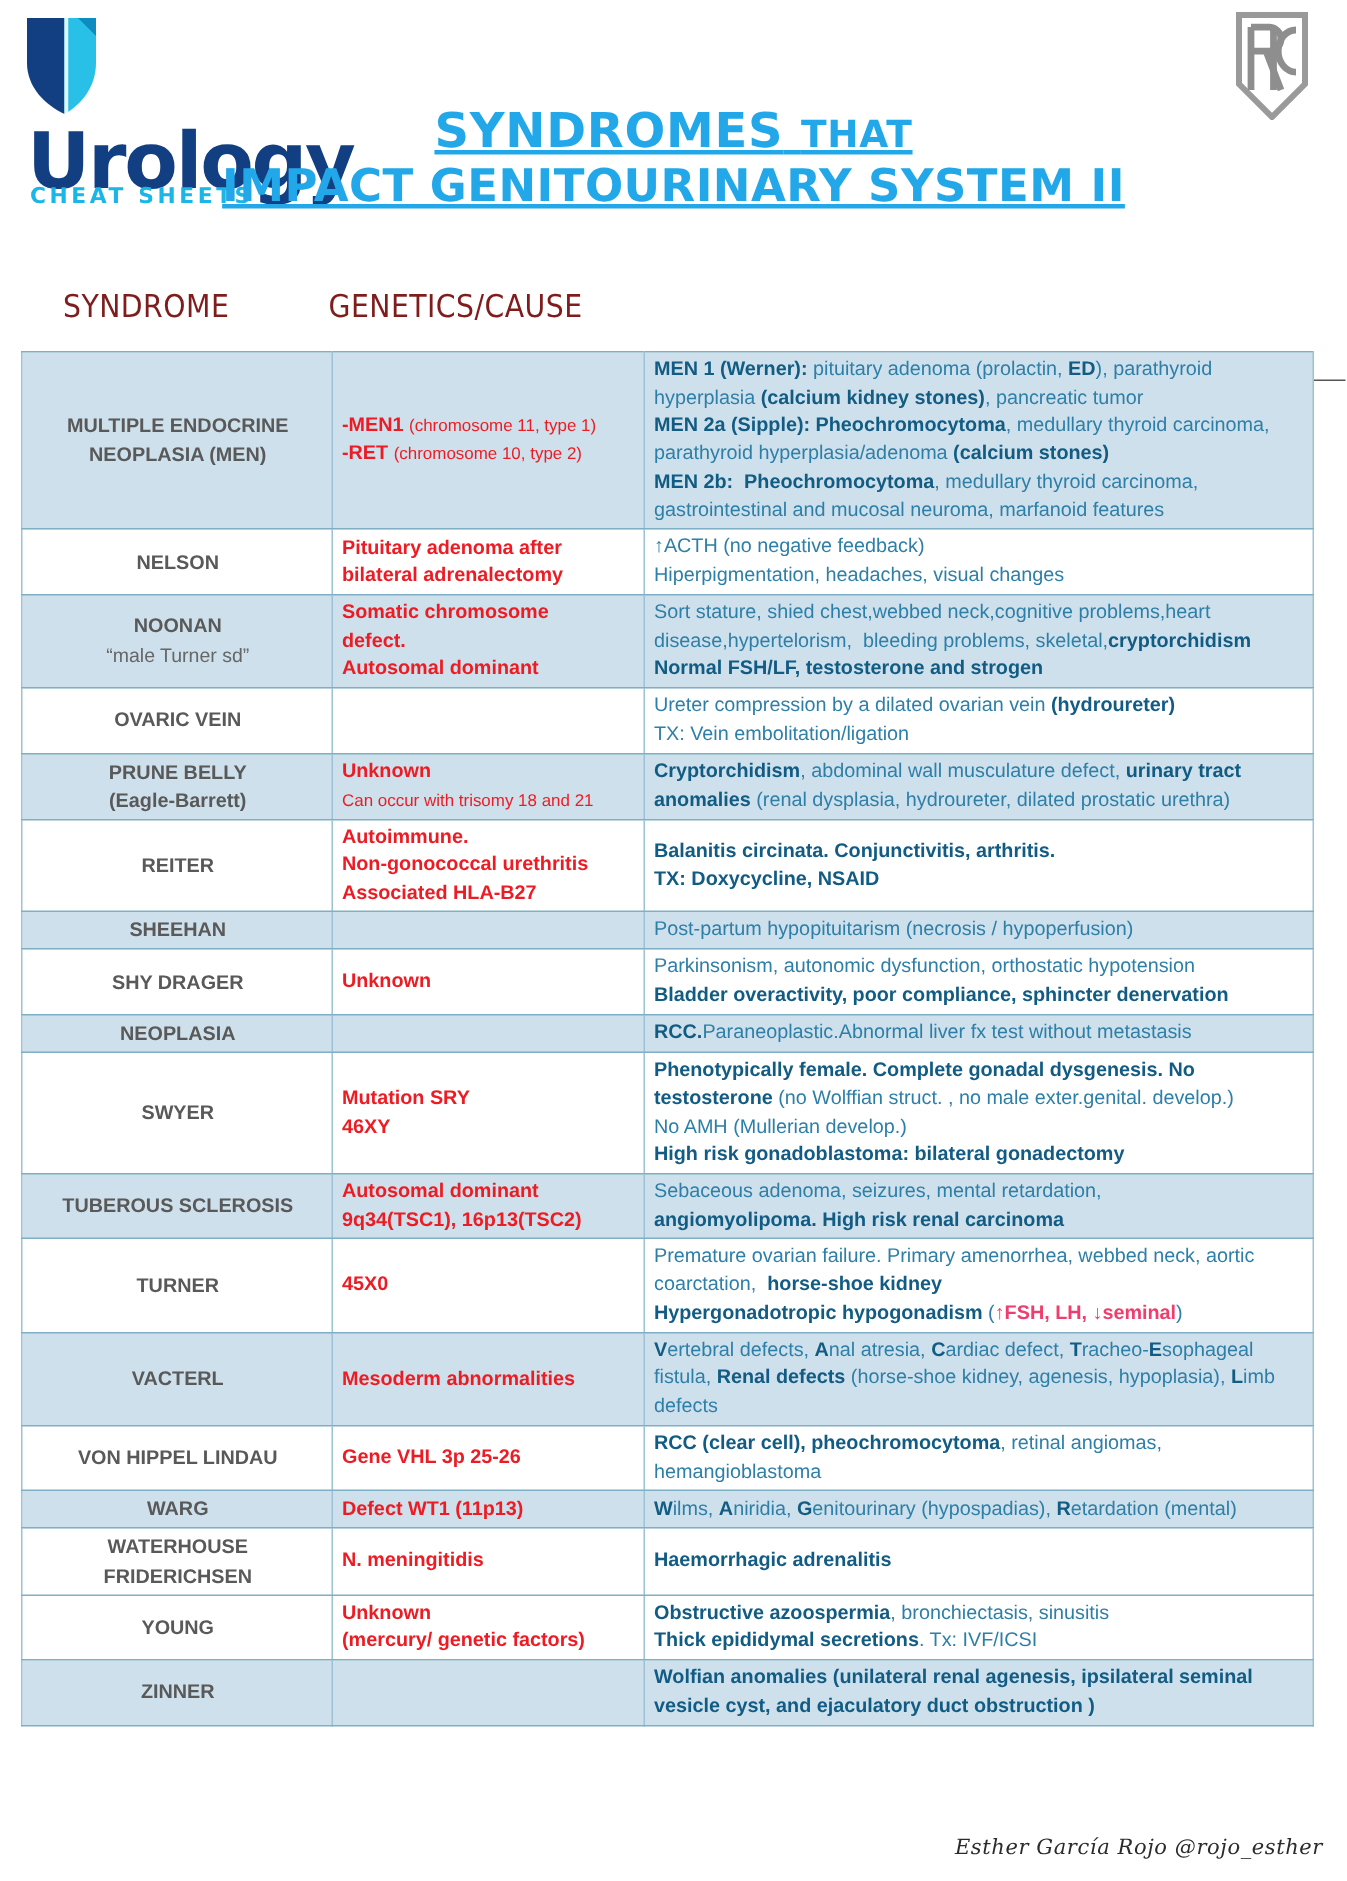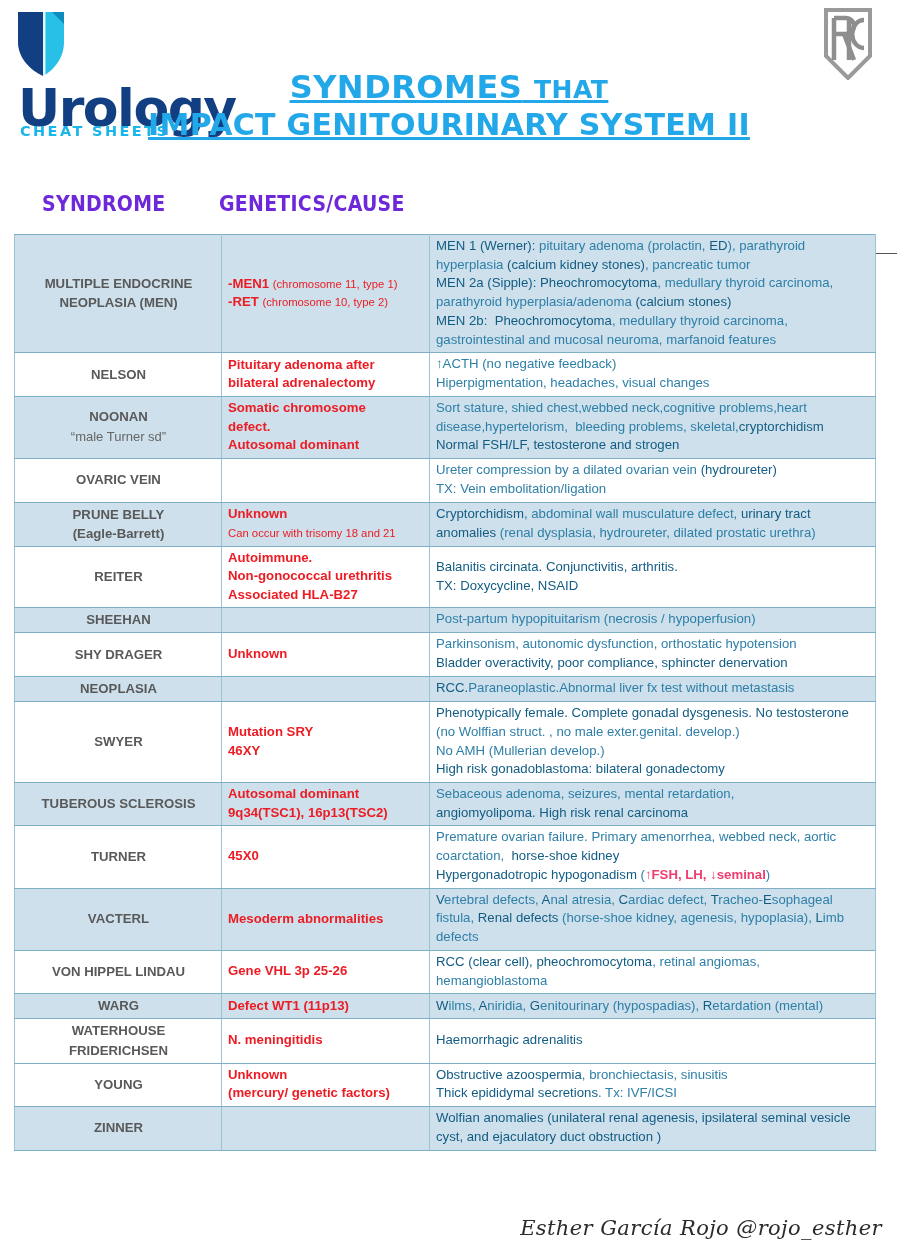--- a/index.html
+++ b/index.html
@@ -76,23 +76,23 @@
   .title-line2 { font-size: 30px; letter-spacing: 0.3px; line-height: 1.22; text-align: center; }
   .t-small { font-size: 25px; }
 
   
   .col-headers {
     position: absolute;
     left: 14px;
     top: 192px;
     width: 870px;
     height: 40px;
-    color: #6d28d9;
+    color: #7f1d1d;
     font-family: "DejaVu Sans Condensed", "Liberation Sans", sans-serif;
-    font-weight: bold;
+    font-weight: normal;
     font-size: 21px;
     letter-spacing: 0.3px;
   }
   .ch-syndrome { position: absolute; left: 28px; top: 0; }
   .ch-genetics { position: absolute; left: 205px; top: 0; }
   .ch-manifest { position: absolute; left: 520px; top: 0; }
 
   
   .tbl {
     position: absolute;
@@ -141,41 +141,41 @@
     font-size: 11.3px;
     text-align: right;
   }
   .c-man {
     color: #2E7FA8;
     font-size: 13.2px;
     line-height: 1.42;
     text-align: left;
     border-right: 1.6px solid #7FAFC4;
   }
-  .c-man b { color: #125C84; font-weight: normal; }
+  .c-man b { color: #125C84; font-weight: bold; }
   .c-man .pink { color: #EE3D6E; font-weight: bold; }
 
   
   .stray-line {
     position: absolute;
     left: 863px;
     top: 253px;
     width: 34px;
     height: 0;
     border-top: 1.4px solid #555555;
   }
 
   
   .signature {
     position: absolute;
     right: 16px;
     bottom: 14px;
     font-family: "DejaVu Serif", serif;
     font-style: italic;
-    font-size: 21px;
+    font-size: 14px;
     color: #2b2b2b;
     letter-spacing: 0.4px;
   }
 </style>
 </head>
 <body>
 
 <div class="header">
 
   <div class="logo-wrap">

